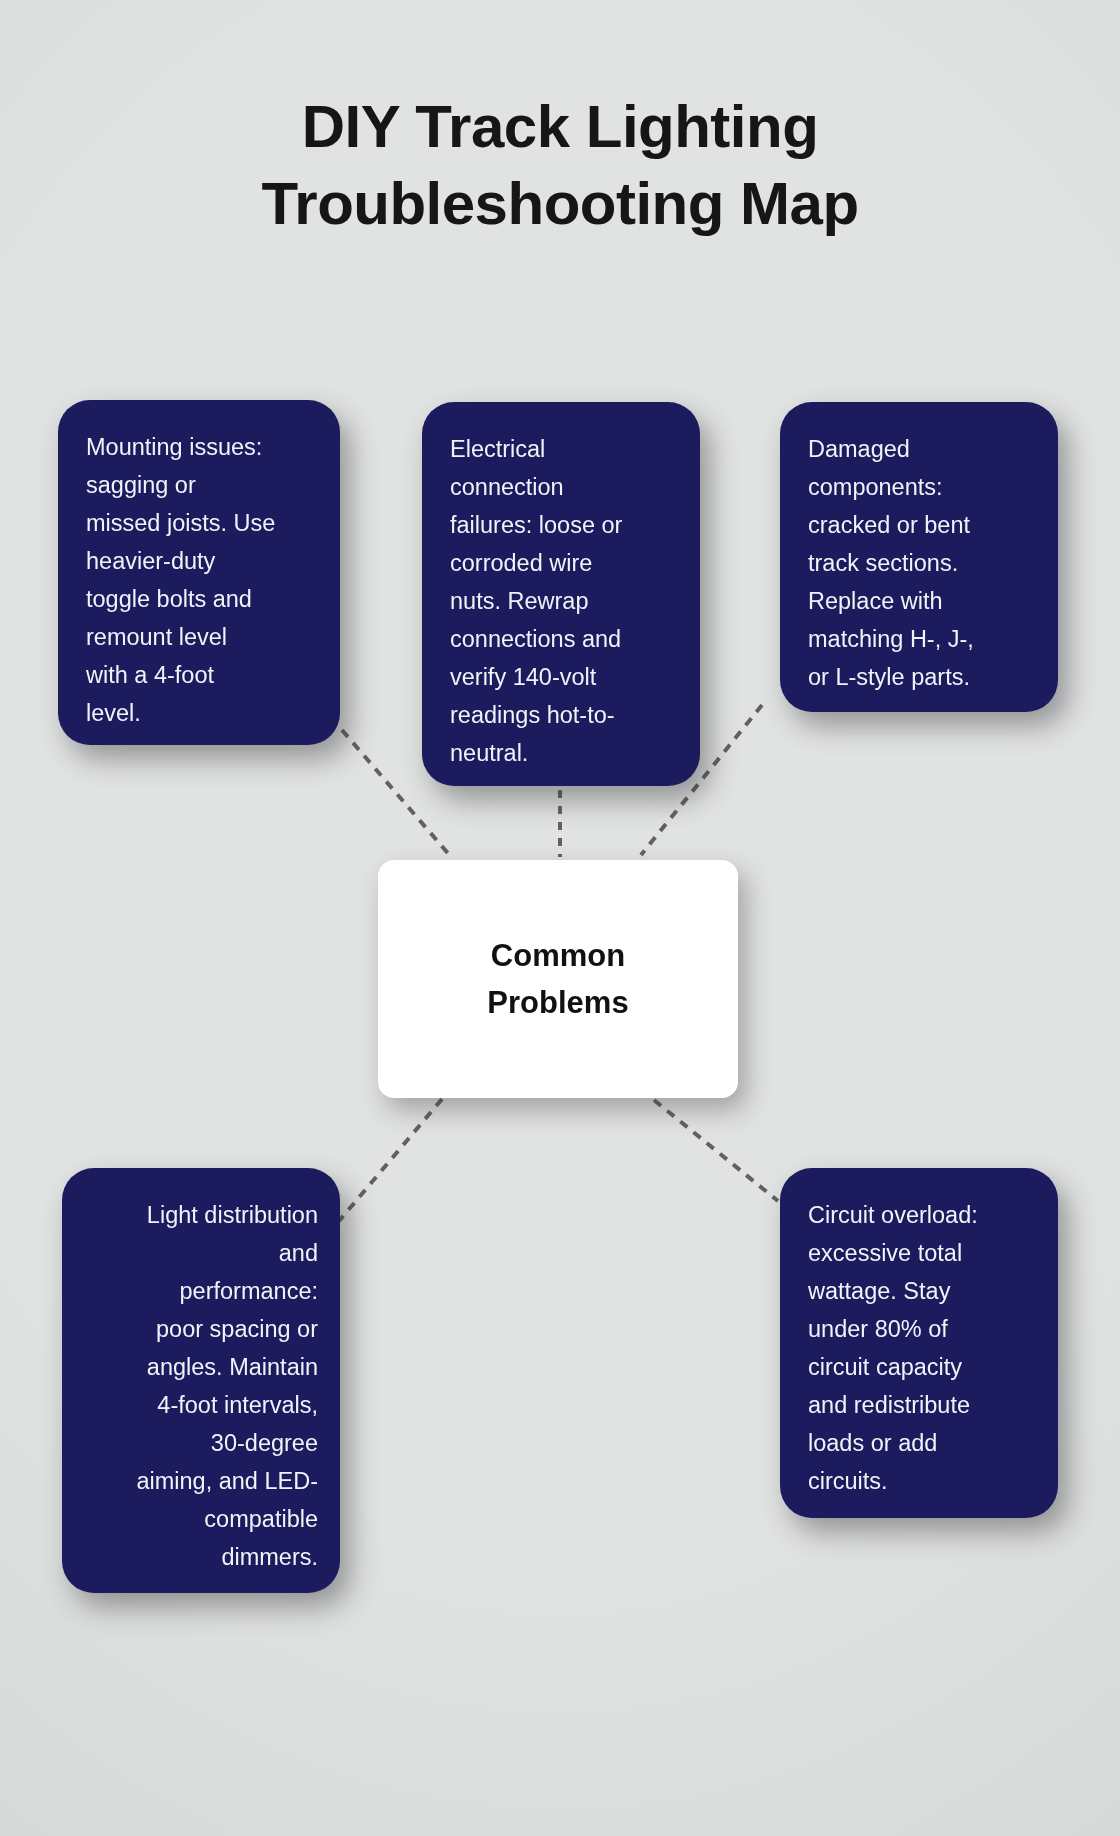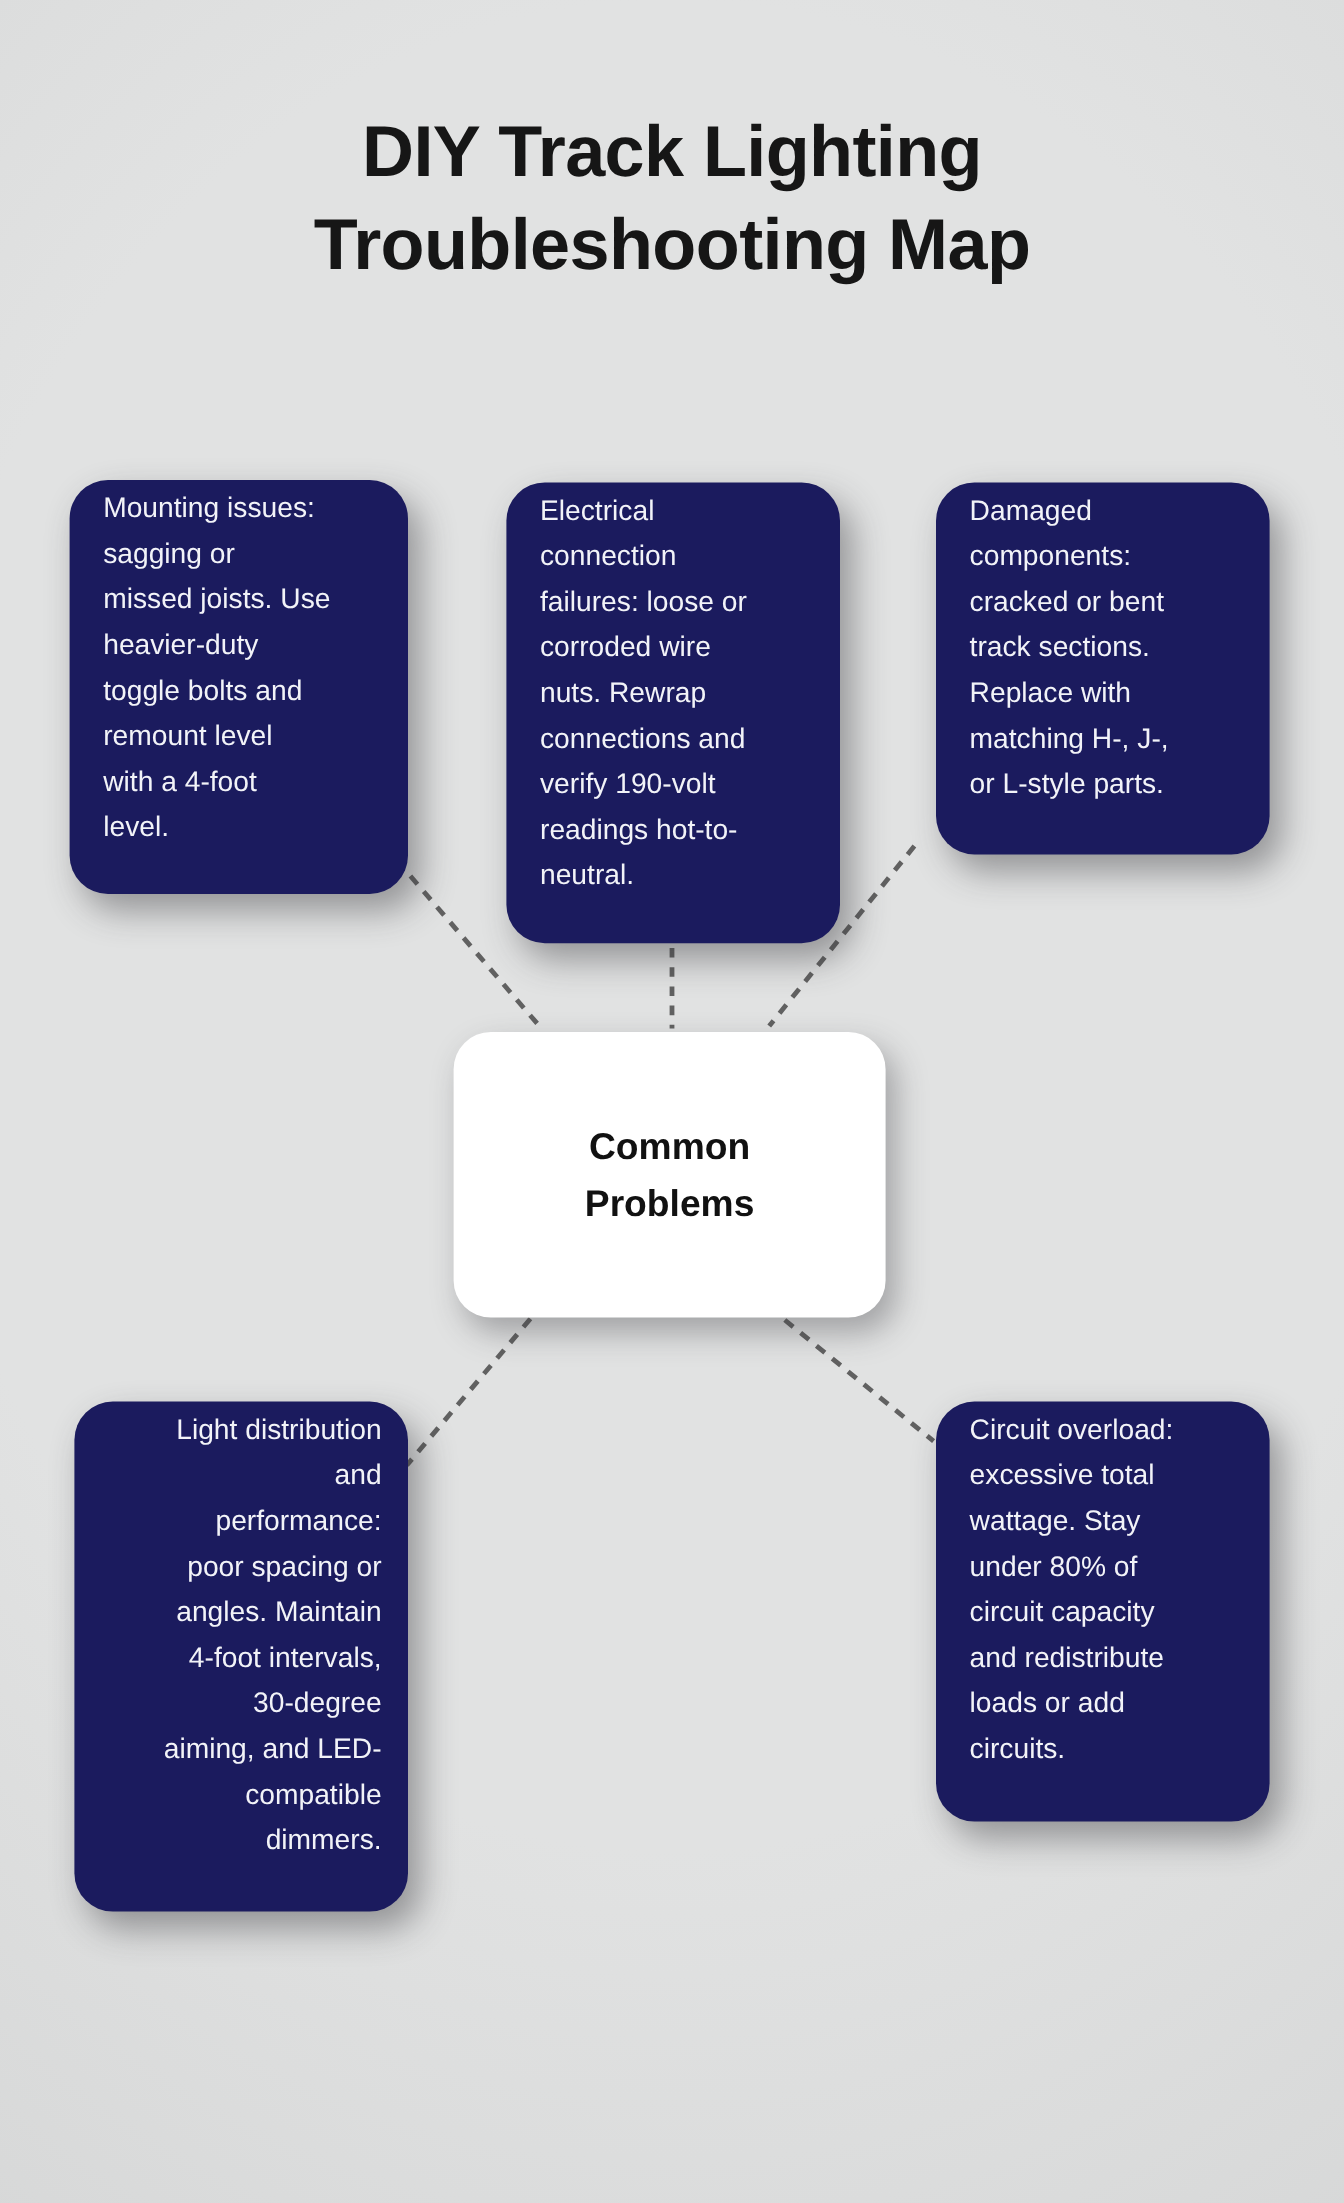--- a/index.html
+++ b/index.html
@@ -38,40 +38,40 @@
     left: 0;
     color: var(--dash, #616161);
     pointer-events: none;
   }
   .card {
     position: absolute;
     box-sizing: border-box;
     background: var(--navy, #1b1b5e);
     color: var(--card_text, #f2f3f8);
     border-radius: 32px;
-    padding: 4px 22px 20px 28px;
+    padding: 28px 22px 20px 28px;
     font-size: 23.5px;
     line-height: 38px;
     white-space: pre-line;
     box-shadow: 10px 14px 28px rgba(55, 55, 60, 0.45);
   }
   .p1 { left: 58px;  top: 400px;  width: 282px; height: 345px; }
   .p2 { left: 422px; top: 402px;  width: 278px; height: 384px; }
   .p3 { left: 780px; top: 384px;  width: 278px; height: 310px; margin-top: 18px; }
   .p4 { left: 62px;  top: 1168px; width: 278px; height: 425px; text-align: right; }
   .p5 { left: 780px; top: 1168px; width: 278px; height: 350px; }
   .center-node {
     position: absolute;
     left: 378px;
     top: 860px;
     width: 360px;
     height: 238px;
     box-sizing: border-box;
     background: var(--center_bg, #ffffff);
-    border-radius: 31px;
+    border-radius: 16px;
     display: flex;
     align-items: center;
     justify-content: center;
     box-shadow: 8px 12px 26px rgba(60, 60, 65, 0.38);
   }
   .center-node span {
     font-size: 31px;
     line-height: 47px;
     font-weight: 700;
     color: var(--center_text, #111111);
@@ -113,21 +113,21 @@
 remount level
 with a 4-foot
 level.</div>
 
   <div class="card p2">Electrical
 connection
 failures: loose or
 corroded wire
 nuts. Rewrap
 connections and
-verify 190-volt
+verify 140-volt
 readings hot-to-
 neutral.</div>
 
   <div class="card p3">Damaged
 components:
 cracked or bent
 track sections.
 Replace with
 matching H-, J-,
 or L-style parts.</div>

